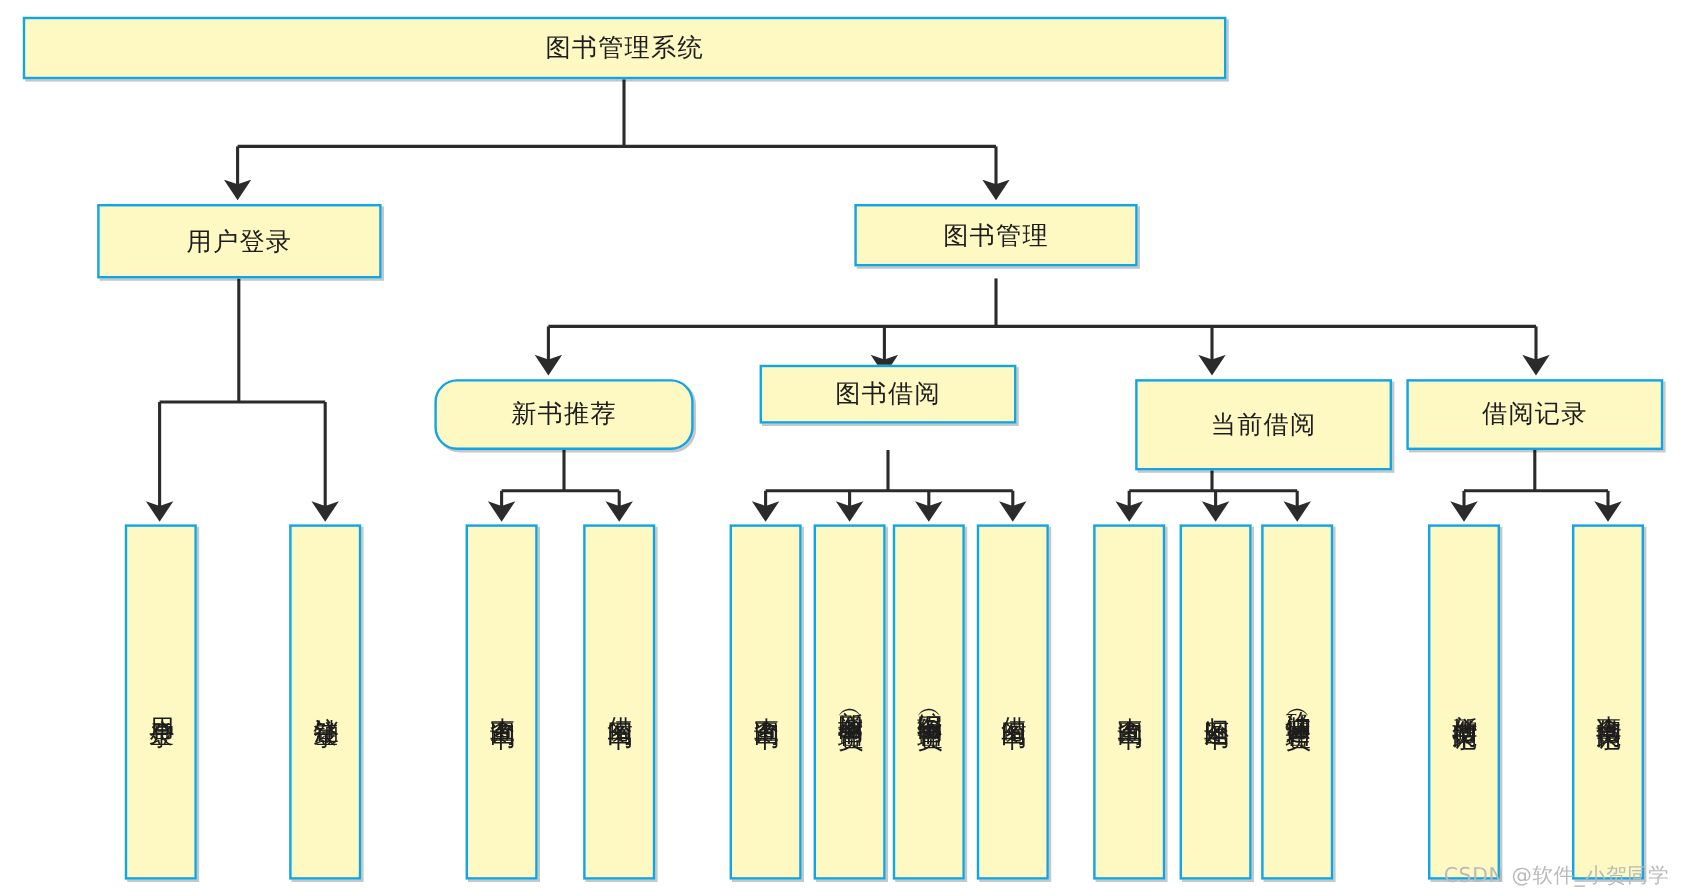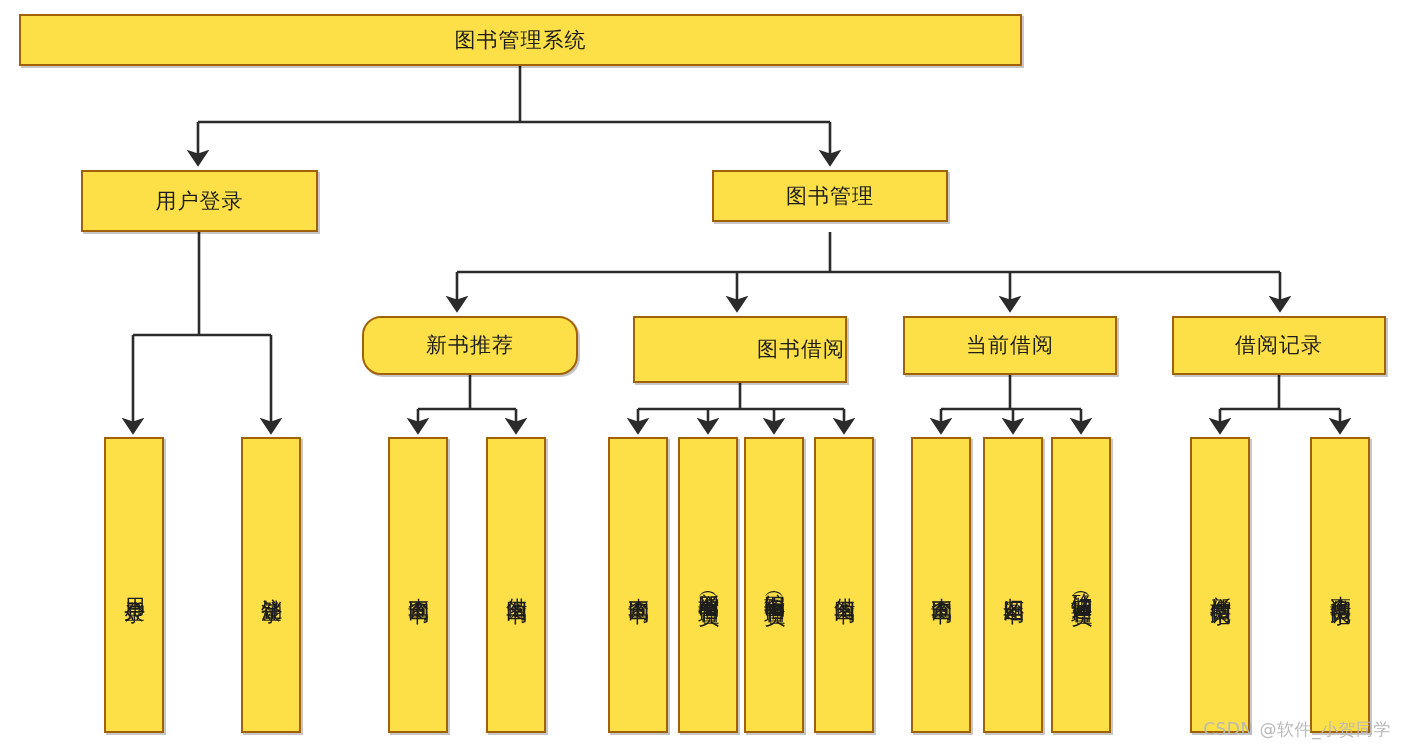--- a/index.html
+++ b/index.html
@@ -17,22 +17,22 @@
     background:#ffffff;
   }
   svg.wires{
     position:absolute;left:0;top:0;
     width:1405px;height:747px;
     pointer-events:none;
   }
   .node{
     position:absolute;
     box-sizing:border-box;
-    background:#fde047;
-    border:2px solid #a16207;
+    background:#fef9c3;
+    border:2px solid #0ea5e9;
     box-shadow:2px 2px 0 rgba(0,0,0,0.22);
     display:flex;
     align-items:center;
     justify-content:center;
   }
   .node .lbl{
     color:#1d1d1d;
     font-size:21px;
     line-height:1.18;
     letter-spacing:1px;
@@ -125,24 +125,24 @@
   <div class="node" style="left: 81px; top: 170px; width: 237px; height: 62px;">
     <span class="lbl">用户登录</span>
   </div>
   <div class="node" style="left: 712px; top: 170px; width: 236px; height: 52px;">
     <span class="lbl">图书管理</span>
   </div>
 
   <div class="node" style="left: 362px; top: 316px; width: 216px; height: 59px; border-radius: 19px;">
     <span class="lbl">新书推荐</span>
   </div>
-  <div class="node" style="left: 633px; top: 316px; width: 214px; height: 67px; justify-content: flex-end;">
+  <div class="node" style="left: 633px; top: 304px; width: 214px; height: 49px;">
     <span class="lbl">图书借阅</span>
   </div>
-  <div class="node" style="left: 903px; top: 316px; width: 214px; height: 59px;">
+  <div class="node" style="left: 946px; top: 316px; width: 214px; height: 76px;">
     <span class="lbl">当前借阅</span>
   </div>
   <div class="node" style="left: 1172px; top: 316px; width: 214px; height: 59px; align-items: center;">
     <span class="lbl">借阅记录</span>
   </div>
 
   <div class="node leaf" style="left: 104px; top: 437px; width: 60px; height: 296px;">
     <span class="lbl">用户登录</span>
   </div>
   <div class="node leaf" style="left: 241px; top: 437px; width: 60px; height: 296px;">

